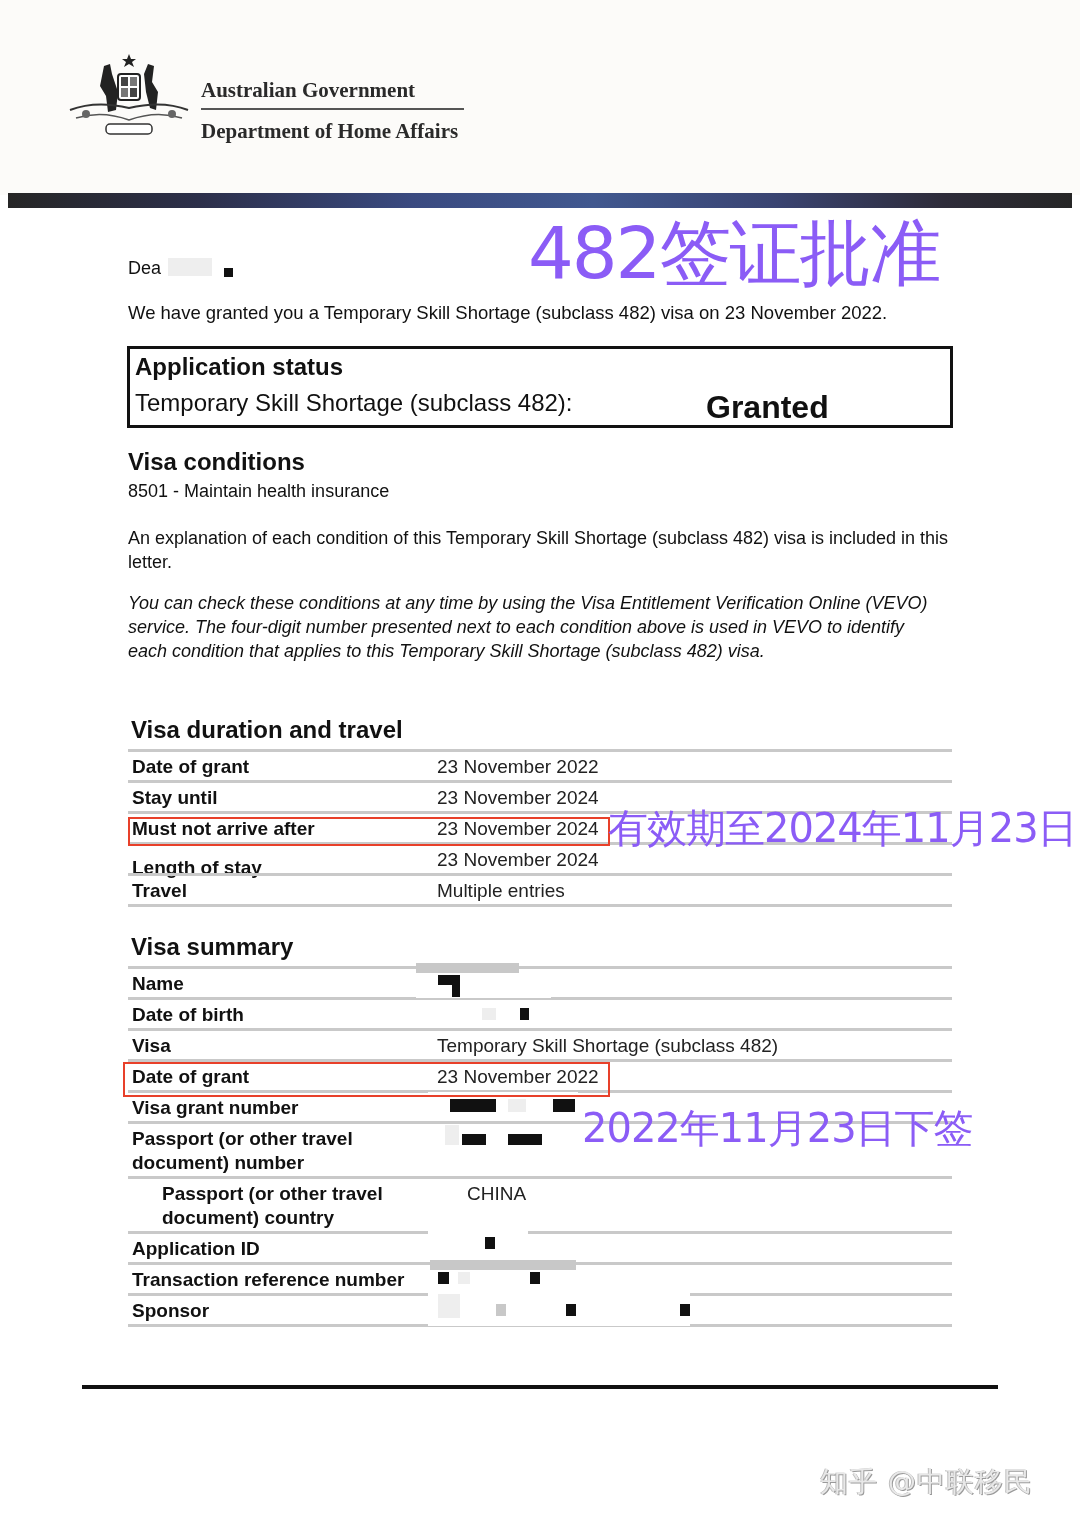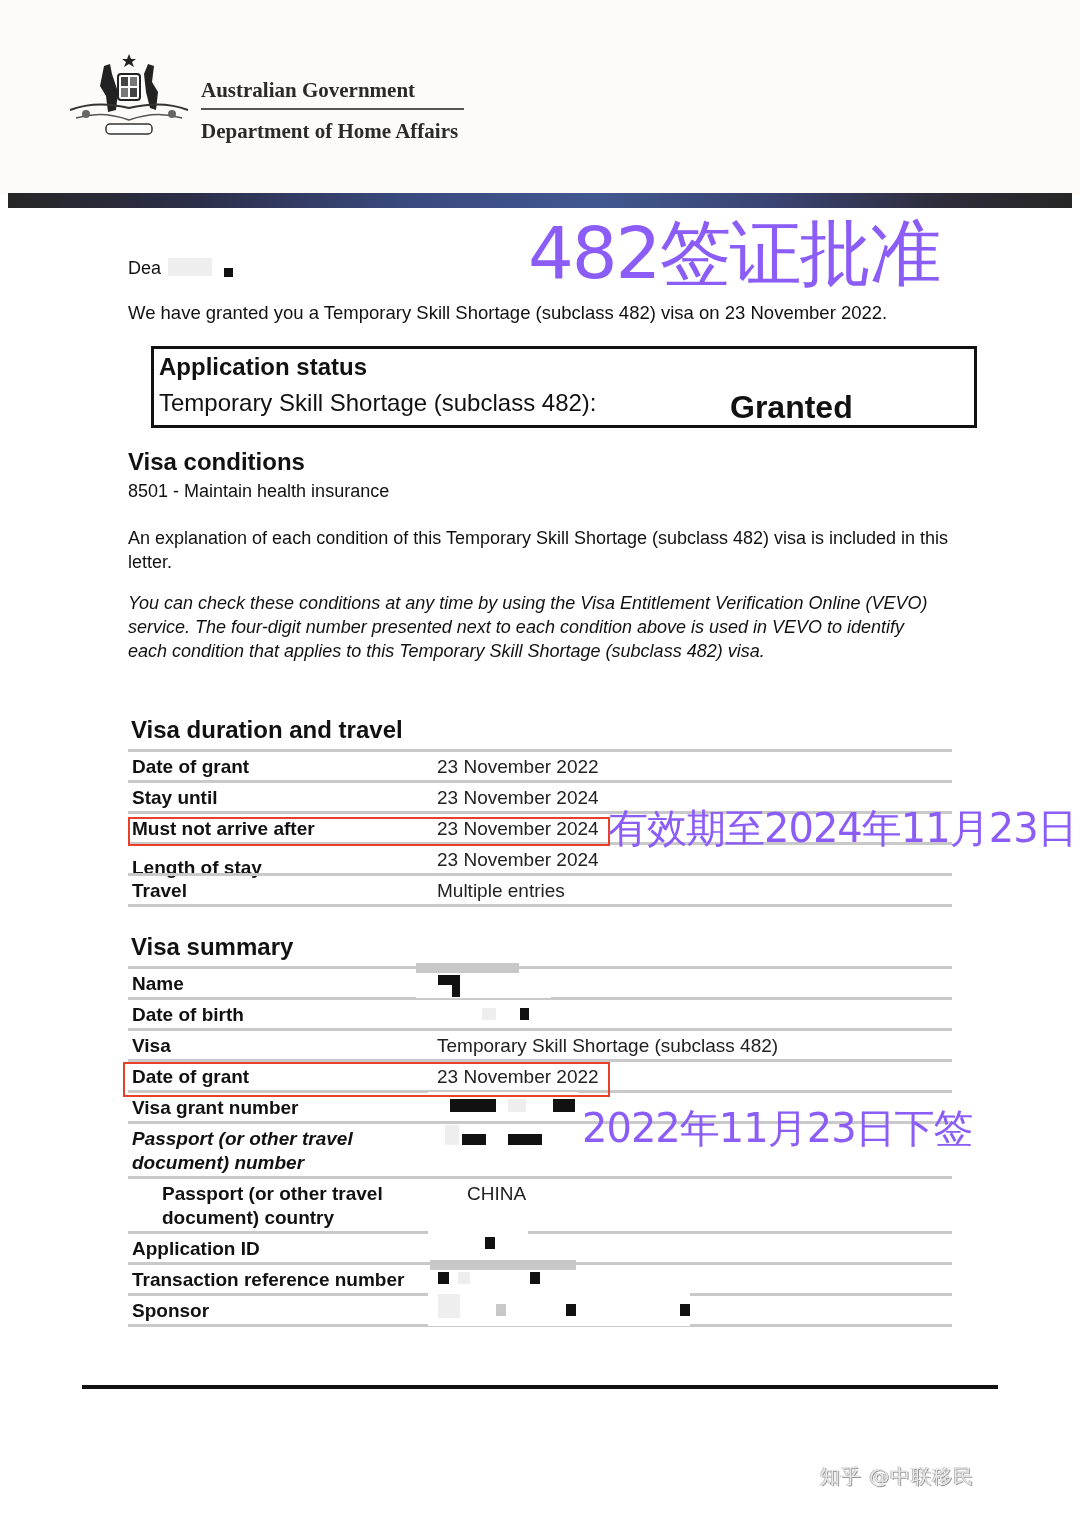--- a/index.html
+++ b/index.html
@@ -22,36 +22,36 @@
   .redact-grey { position:absolute; background:#c8c8c8; }
 
   .anno-big { position:absolute; color:#8b5cf6; font-family:"DejaVu Sans", sans-serif; white-space:nowrap; }
   .anno-title { left:528px; top:206px; font-size:72px; letter-spacing:-2px; }
   .anno-valid { left:608px; top:801px; font-size:40px; letter-spacing:-1px; }
   .anno-grant { left:582px; top:1101px; font-size:40px; letter-spacing:-1px; }
   .anno-box { position:absolute; border:2px solid #e8402a; }
 
   .grant-line { position:absolute; left:128px; top:302px; font-size:18.5px; }
 
-  .status-box { position:absolute; left:127px; top:346px; width:820px; height:76px; border:3px solid #111;margin-left:24px; }
+  .status-box { position:absolute; left:127px; top:346px; width:820px; height:76px; border:3px solid #111; }
   .status-title { position:absolute; left:5px; top:4px; font-size:24px; font-weight:bold; }
   .status-visa { position:absolute; left:5px; top:40px; font-size:24px; }
   .status-value { position:absolute; left:576px; top:40px; font-size:32px; font-weight:bold; }
 
   .sec-head { position:absolute; font-size:24px; font-weight:bold; }
   .body-text { position:absolute; left:128px; font-size:18px; line-height:24px; width:830px; }
 
   .kv-table { position:absolute; left:128px; width:824px; }
   .kv-row { position:relative; border-top:3px solid #c9c9c9; display:flex; }
   .kv-row.last { border-bottom:3px solid #c9c9c9; }
   .kv-key { width:305px; padding-left:4px; font-weight:bold; font-size:19px; line-height:24px; }
   .kv-val { font-size:19px; line-height:24px; color:#222; }
 
   .footer-rule { position:absolute; left:82px; top:1385px; width:916px; height:4px; background:#111; }
-  .watermark { position:absolute; left:820px; top:1463px; font-size:20px; color:#e8e8e8;
+  .watermark { position:absolute; left:820px; top:1463px; font-size:28px; color:#e8e8e8;
     text-shadow:1px 1px 0 #9a9a9a, -1px 0 0 #bdbdbd; font-family:"DejaVu Sans", sans-serif; letter-spacing:1px; }
 </style>
 </head>
 <body>
 
 <div class="header-bg"></div>
 
 <svg class="crest" viewBox="0 0 126 92">
   <polygon points="63,2 65,7 70,7 66,10 68,15 63,12 58,15 60,10 56,7 61,7" fill="#222"></polygon>
   <rect x="52" y="22" width="22" height="26" rx="3" fill="#fff" stroke="#222" stroke-width="2"></rect>
@@ -132,21 +132,21 @@
     <div class="kv-val" style="padding-top:3px;">Temporary Skill Shortage (subclass 482)</div>
   </div>
   <div class="kv-row" style="height:28px;">
     <div class="kv-key" style="padding-top:3px;">Date of grant</div>
     <div class="kv-val" style="padding-top:3px;">23 November 2022</div>
   </div>
   <div class="kv-row" style="height:28px;">
     <div class="kv-key" style="padding-top:3px;">Visa grant number</div>
     <div class="kv-val" style="padding-top:3px;"></div>
   </div>
-  <div class="kv-row" style="height:52px;font-style:italic;">
+  <div class="kv-row" style="height:52px;">
     <div class="kv-key" style="padding-top:3px;width:240px;margin-right:65px;">Passport (or other travel document) number</div>
     <div class="kv-val" style="padding-top:3px;"></div>
   </div>
   <div class="kv-row" style="height:52px;">
     <div class="kv-key" style="padding-top:3px;width:240px;margin-right:65px;margin-left:30px;">Passport (or other travel document) country</div>
     <div class="kv-val" style="padding-top:3px;">CHINA</div>
   </div>
   <div class="kv-row" style="height:28px;">
     <div class="kv-key" style="padding-top:3px;">Application ID</div>
     <div class="kv-val" style="padding-top:3px;"></div>

